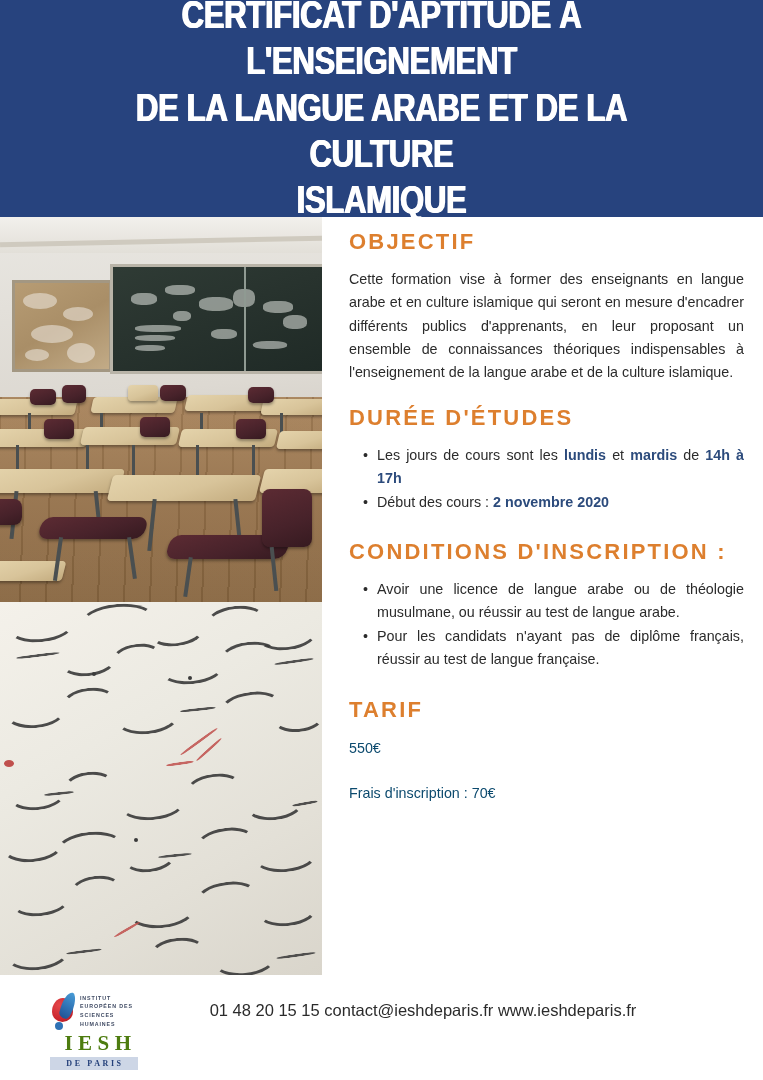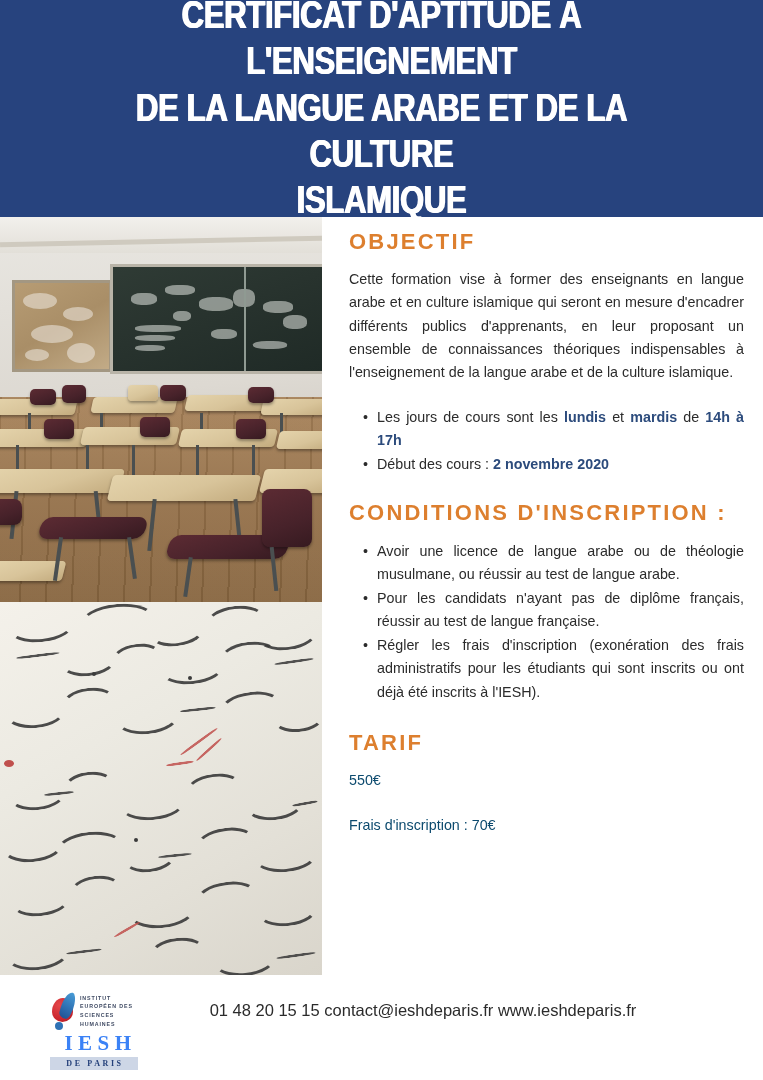--- a/index.html
+++ b/index.html
@@ -286,21 +286,21 @@
     line-height: 1.62;
     letter-spacing: 0.9px;
     color: #3f4a63;
     font-weight: bold;
     white-space: pre-line;
   }
   .logo-iesh {
     font-family: "Liberation Serif", serif;
     font-size: 21px;
     font-weight: bold;
-    color: #3b82f6;
+    color: #4d7c0f;
     letter-spacing: 5.5px;
     text-align: center;
     line-height: 1;
     margin-top: 2px;
     margin-left: 13px;
   }
   .logo-paris {
     margin-top: 3px;
     background: #cdd6e6;
     color: #24407a;
@@ -479,33 +479,33 @@
 
 <div class="content">
 
   <div class="section">
     <h2 class="section-heading">OBJECTIF</h2>
     <p class="body-text">Cette formation vise à former des enseignants en langue arabe et en culture islamique qui seront en mesure d'encadrer différents publics d'apprenants, en leur proposant un ensemble de connaissances théoriques indispensables à l'enseignement de la langue arabe et de la culture islamique.</p>
   </div>
   <div class="gap-objectif"></div>
 
   <div class="section">
+    <h2 class="section-heading">DURÉE D'ÉTUDES</h2>
     <ul class="bullets">
         <li><span>Les jours de cours sont les </span><span class="hl">lundis</span><span> et </span><span class="hl">mardis</span><span> de </span><span class="hl">14h à 17h</span></li>
         <li><span>Début des cours : </span><span class="hl">2 novembre 2020</span></li>
       </ul>
   </div>
   <div class="gap-duree"></div>
 
   <div class="section">
     <h2 class="section-heading">CONDITIONS D'INSCRIPTION :</h2>
     <ul class="bullets">
         <li><span>Avoir une licence de langue arabe ou de théologie musulmane, ou réussir au test de langue arabe.</span></li>
         <li><span>Pour les candidats n'ayant pas de diplôme français, réussir au test de langue française.</span></li>
-        <li><span>Régler les frais d'inscription (exonération des frais administratifs pour les étudiants qui sont inscrits ou ont déjà été inscrits à l'IESH).</span></li>
       </ul>
   </div>
   <div class="gap-cond"></div>
 
   <div class="section">
     <h2 class="section-heading">TARIF</h2>
     <p class="price-line">550€</p>
     <div class="gap-price"></div>
     <p class="price-line">Frais d'inscription : 70€</p>
   </div>

